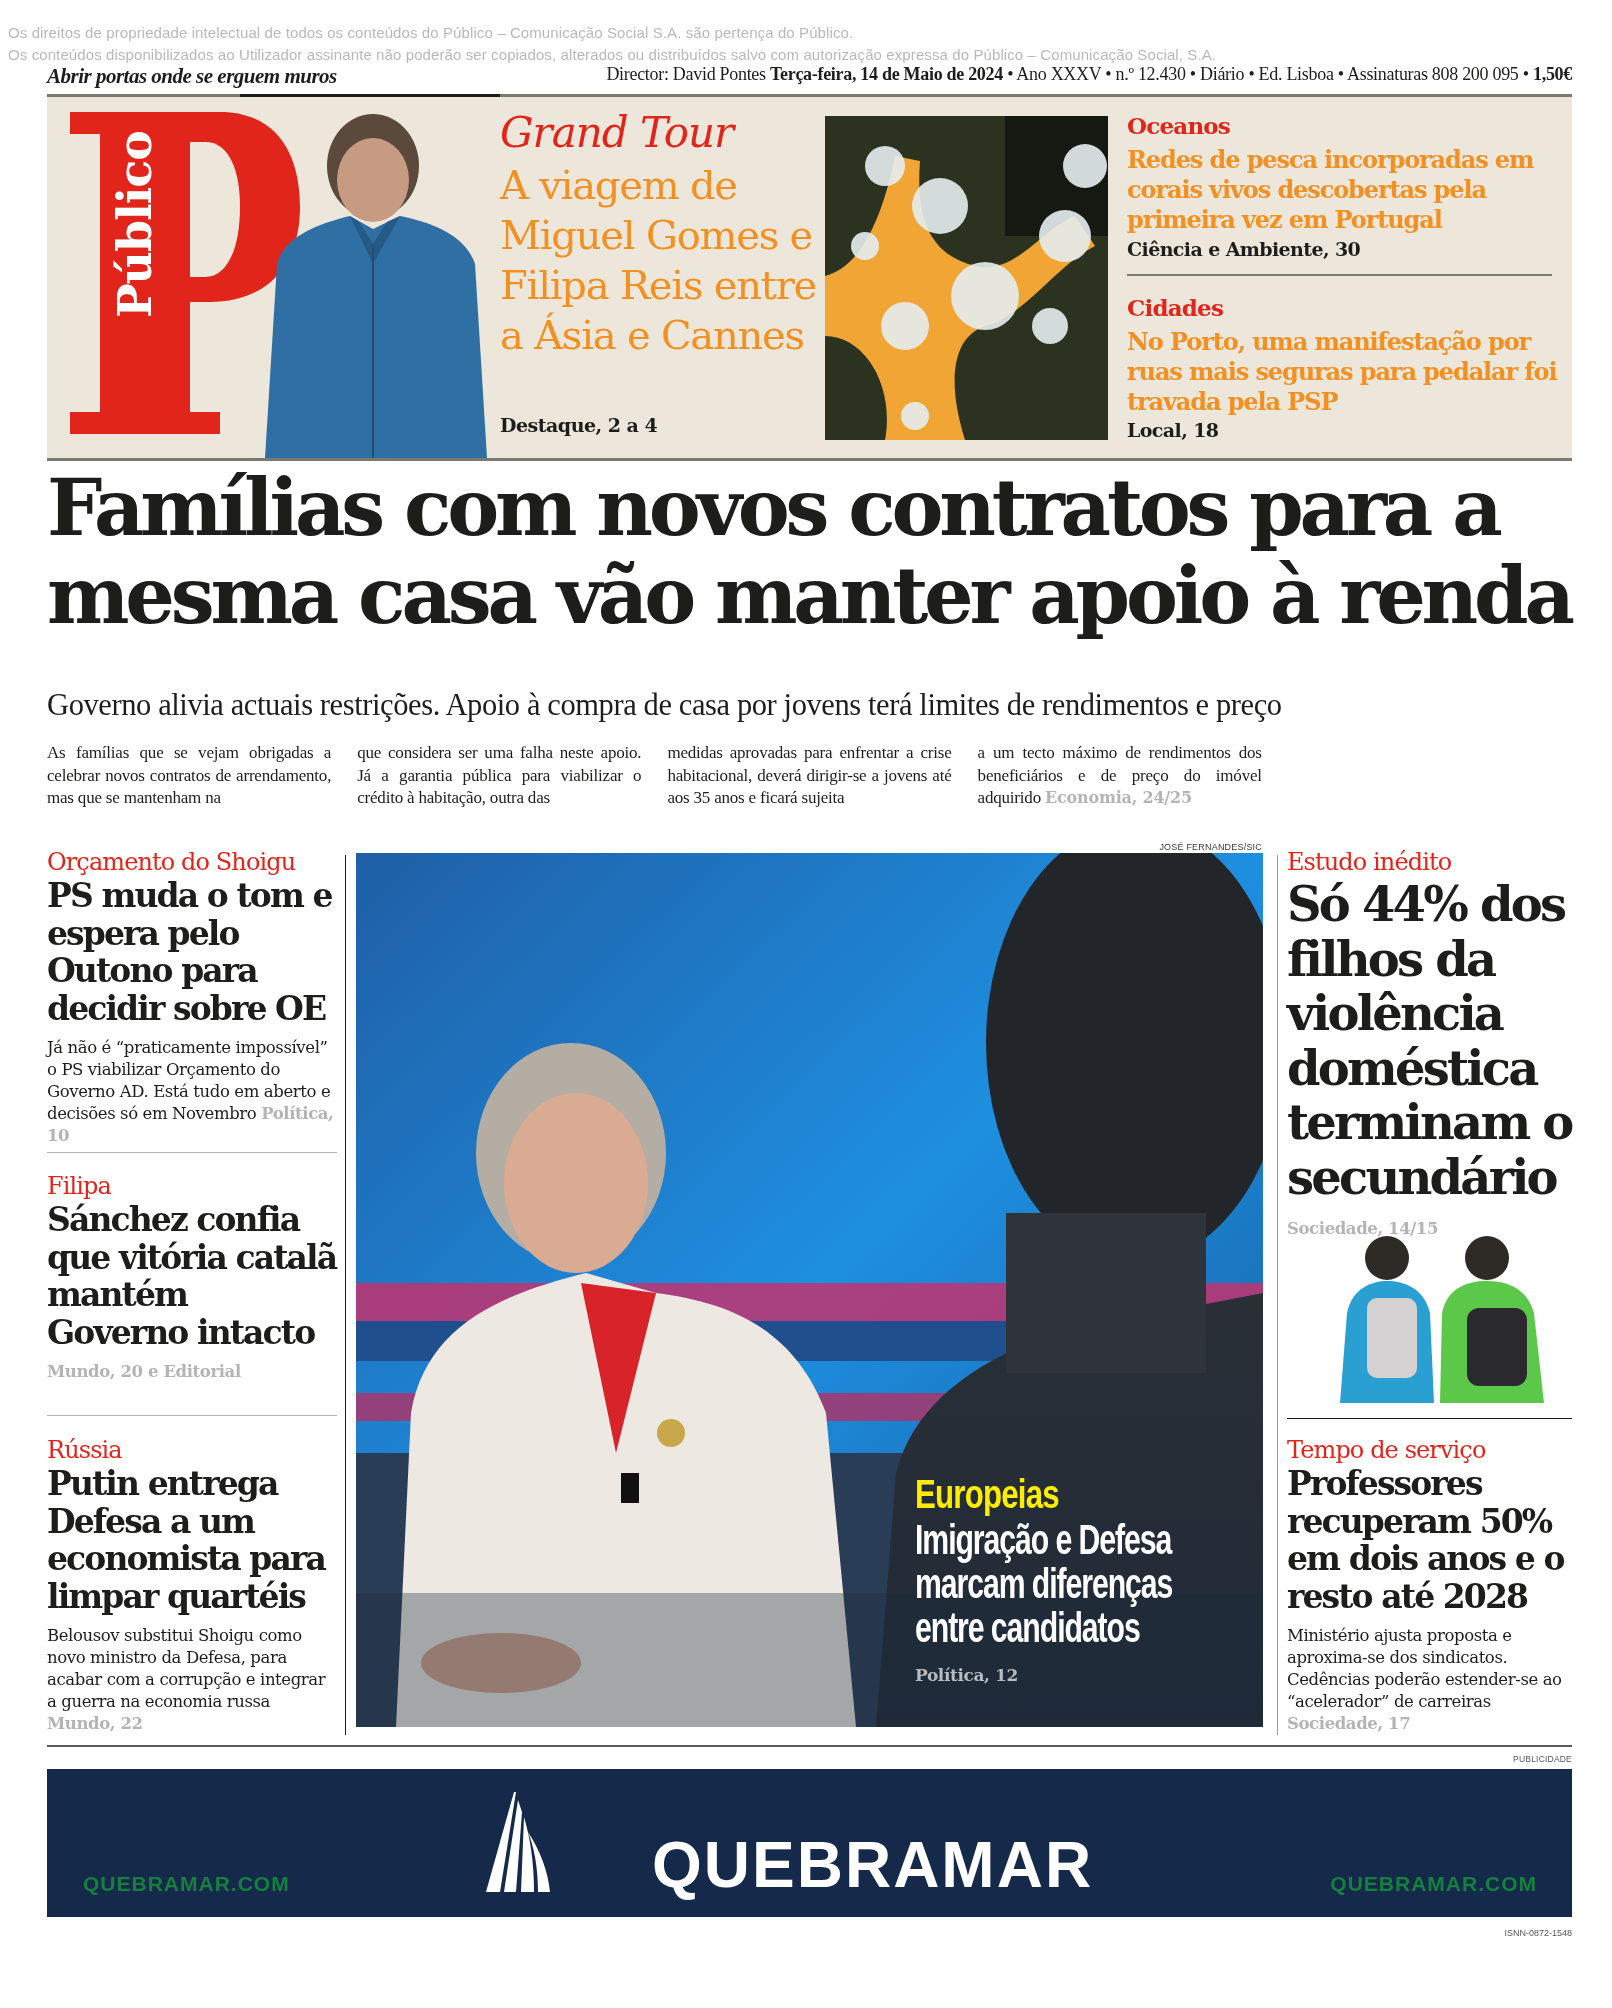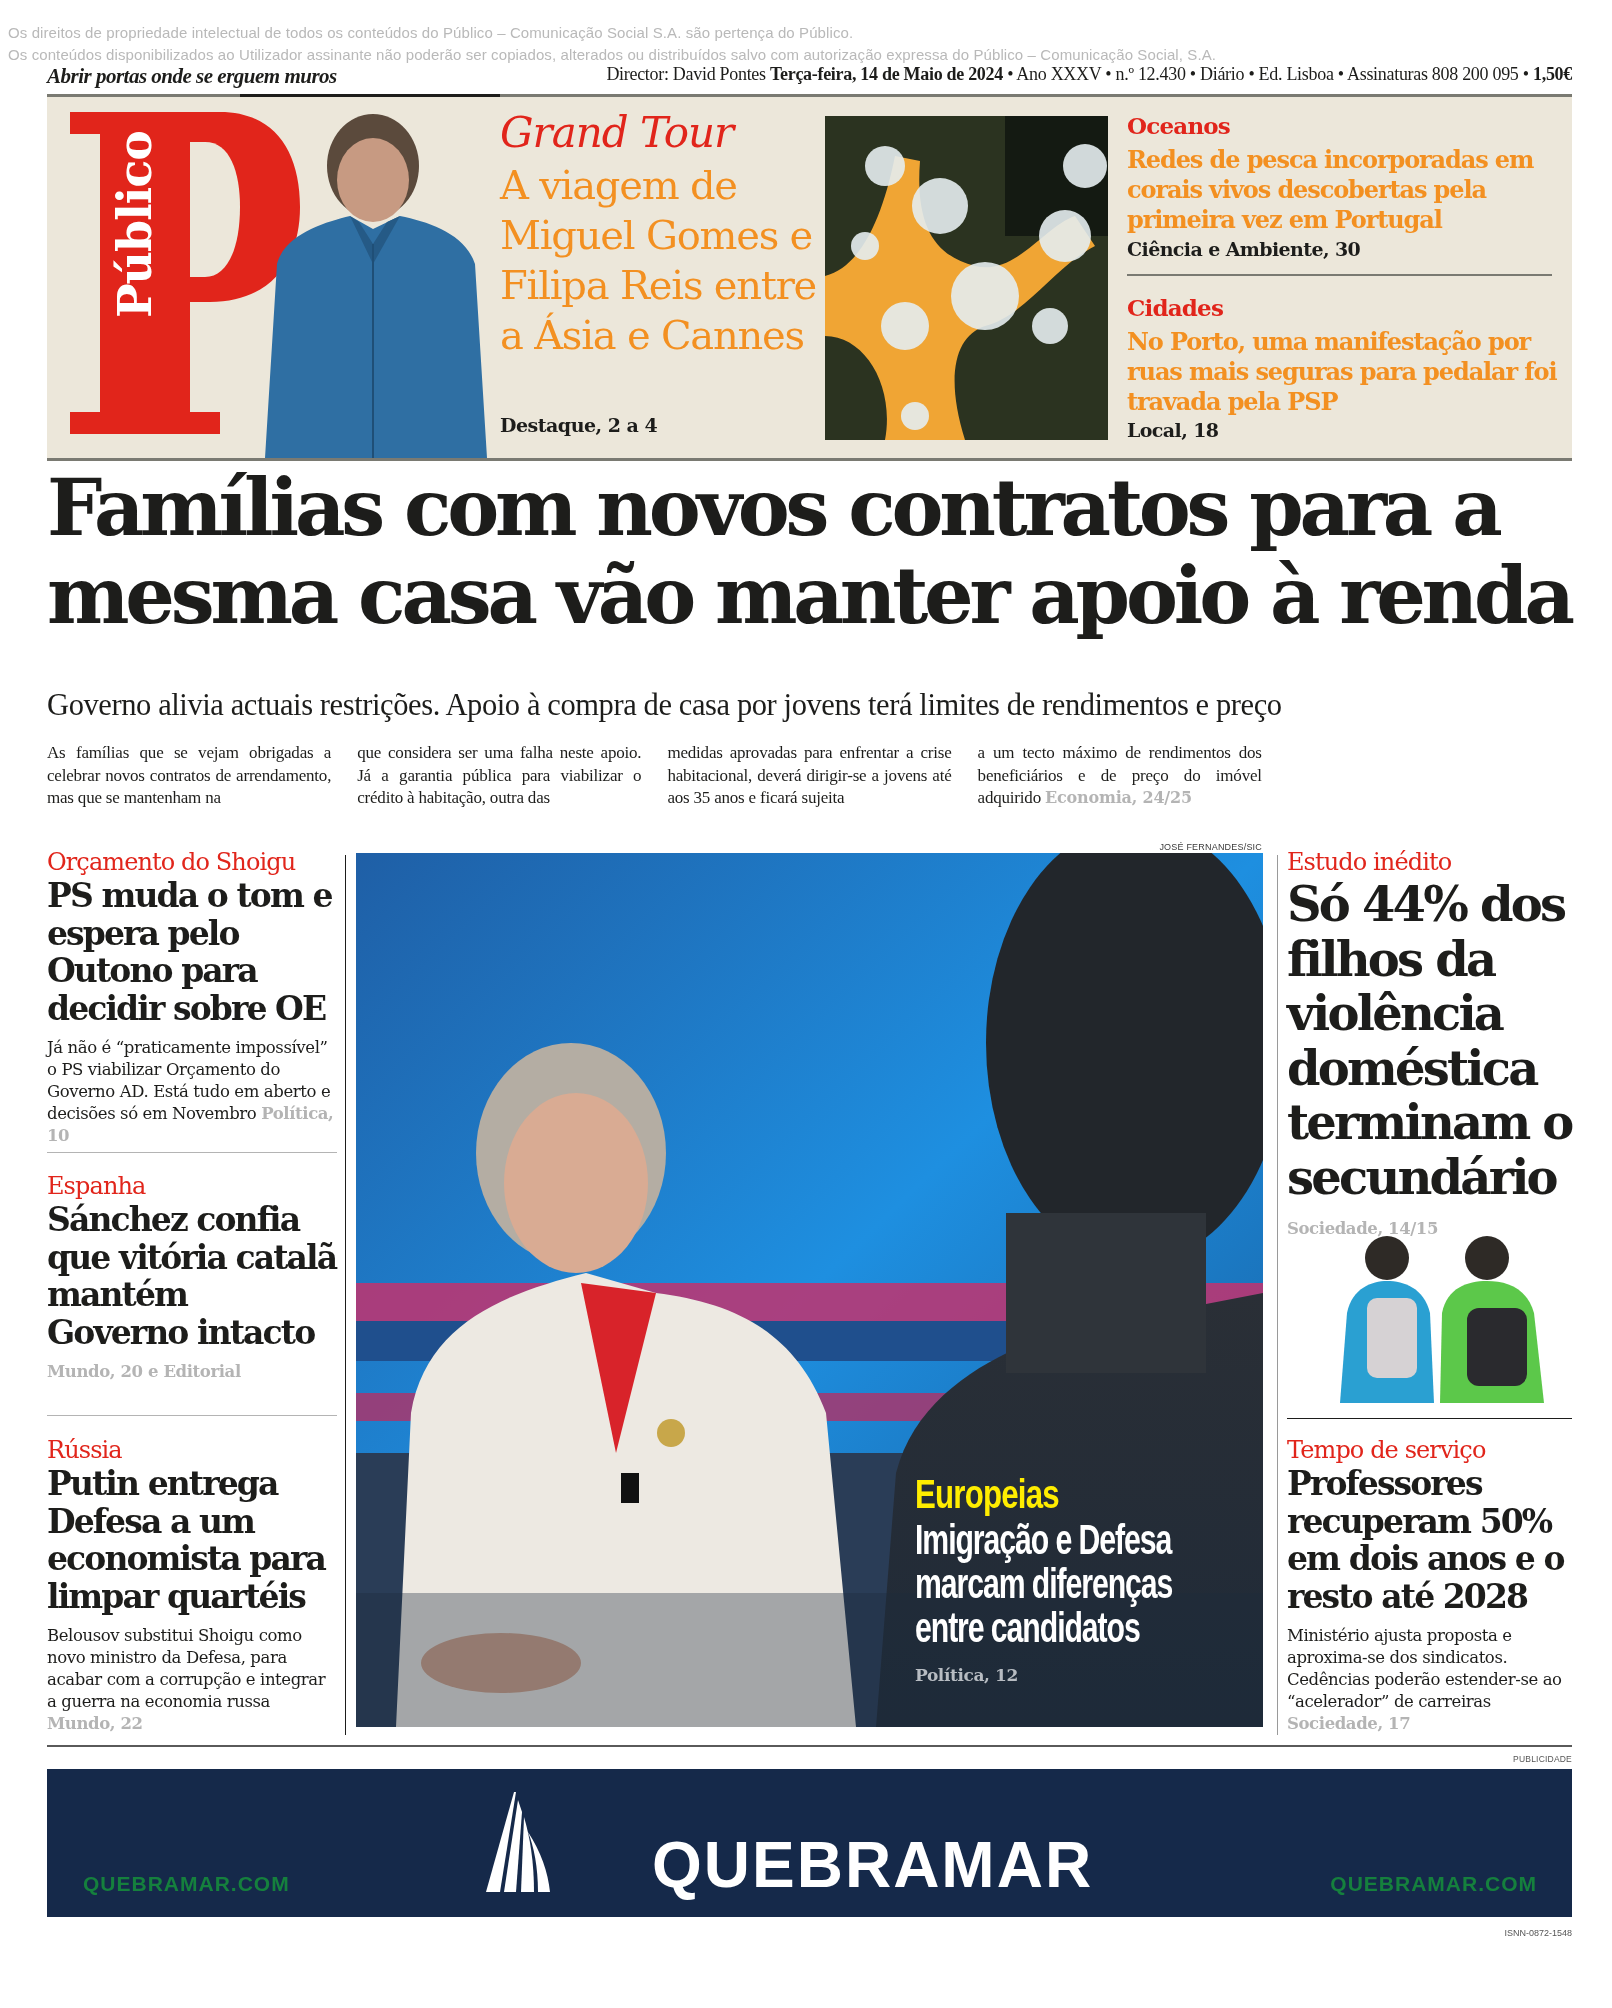--- a/index.html
+++ b/index.html
@@ -171,21 +171,21 @@
   <div class="story" style="top:0">
     <div class="kicker">Orçamento do Shoigu</div>
     <div class="stitle">PS muda o tom e espera pelo Outono para decidir sobre OE</div>
     <div class="sbody">
       <span>Já não é “praticamente impossível” o PS viabilizar Orçamento do Governo AD. Está tudo em aberto e decisões só em Novembro</span>
       <span class="sref">Política, 10</span>
     </div>
   </div>
   <div class="hr-left" style="top:305px"></div>
   <div class="story" style="top:324px">
-    <div class="kicker">Espanha</div>
+    <div class="kicker">Filipa</div>
     <div class="stitle">Sánchez confia que vitória catalã mantém Governo intacto</div>
     <div class="sbody">
       <span class="sref">Mundo, 20 e Editorial</span>
     </div>
   </div>
   <div class="hr-left" style="top:568px"></div>
   <div class="story" style="top:588px">
     <div class="kicker">Rússia</div>
     <div class="stitle">Putin entrega Defesa a um economista para limpar quartéis</div>
     <div class="sbody">

